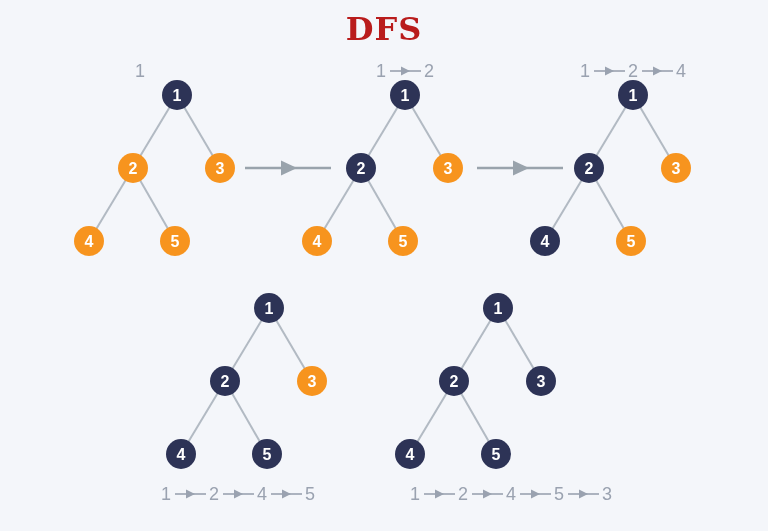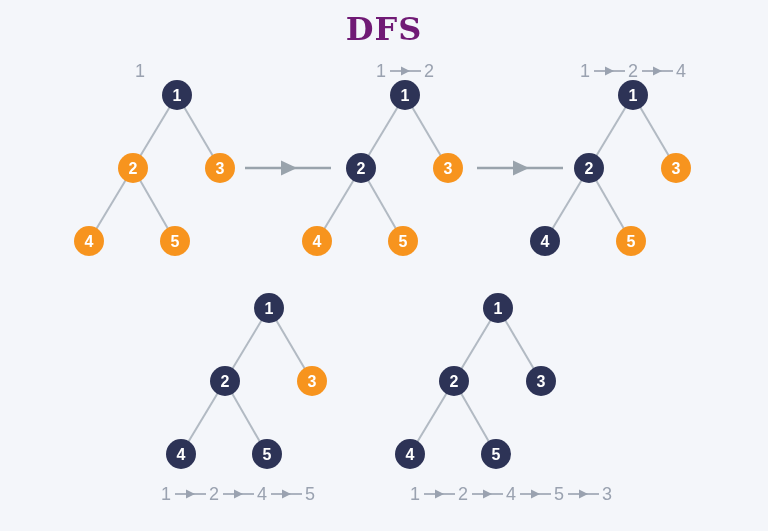--- a/index.html
+++ b/index.html
@@ -19,21 +19,21 @@
     position: absolute;
     top: 10px;
     left: 0;
     width: 100%;
     margin: 0;
     text-align: center;
     font-family: "DejaVu Serif", "Liberation Serif", serif;
     font-weight: bold;
     font-size: 32px;
     letter-spacing: 1px;
-    color: #701a75;
+    color: #b91c1c;
   }
   .diagram-svg {
     position: absolute;
     top: 0;
     left: 0;
   }
 </style>
 </head>
 <body>
 

